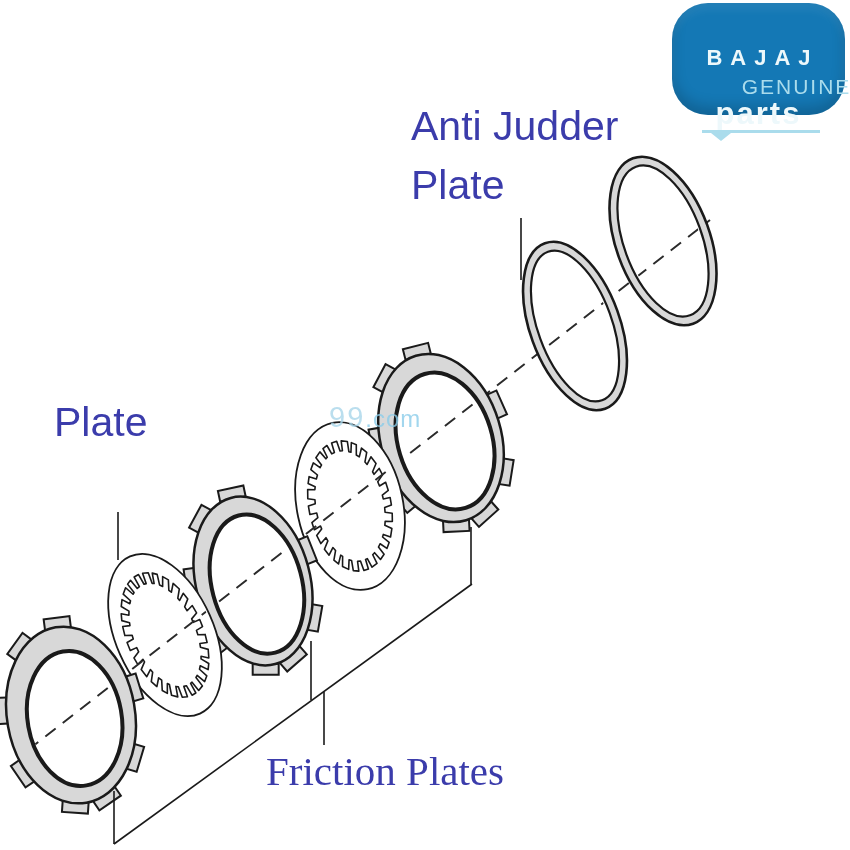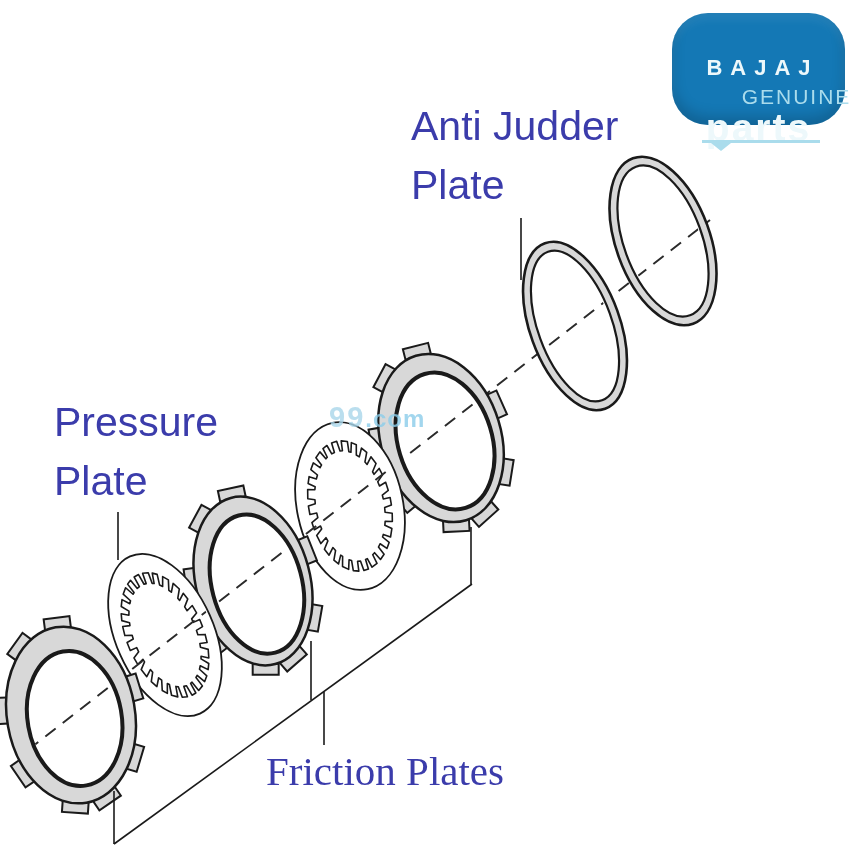--- a/index.html
+++ b/index.html
@@ -16,45 +16,45 @@
   }
   .diagram-label span{display:block;}
   #label-anti-judder{left:411px;top:97px;}
   #label-pressure{left:54px;top:393px;}
   #label-friction{left:266px;top:742px;font-family:Liberation Serif, serif;}
 
   
   #watermark{
     position:absolute;left:329px;top:401px;
     display:flex;align-items:baseline;
-    opacity:.8;font-weight:700;white-space:nowrap;
+    opacity:.8;font-weight:400;white-space:nowrap;
   }
   .wm-num{font-size:29px;letter-spacing:2px;color:var(--wm-num,#a9d6ea);}
   .wm-mid{font-size:38px;letter-spacing:3px;color:var(--wm-mid,#9e9e9e);}
   .wm-suffix{font-size:24px;letter-spacing:1px;color:var(--wm-suffix,#8bcdea);}
 
   
   #logo{
-    position:absolute;left:672px;top:13px;width:173px;height:112px;
+    position:absolute;left:672px;top:3px;width:173px;height:112px;
     border-radius:36px;
     background:var(--logo-bg,#1478b5);
     box-shadow:inset 0 -8px 14px rgba(0,0,0,.18), inset 0 6px 10px rgba(255,255,255,.08);
   }
   #logo div{position:absolute;width:100%;text-align:center;white-space:nowrap;}
   .logo-brand{
     top:42px;font-size:22px;font-weight:700;letter-spacing:8px;
     color:var(--logo-text,#edf8fb);text-indent:8px;
   }
   .logo-genuine{
     top:72px;font-size:21px;font-weight:400;letter-spacing:2px;
     color:var(--logo-accent,#aadcec);
     padding-left:38px;
   }
   .logo-parts{
-    top:93px;font-size:39px;font-weight:700;letter-spacing:2px;
+    top:93px;font-size:31px;font-weight:700;letter-spacing:2px;
     color:var(--logo-text,#edf8fb);
   }
   .logo-underline{
     top:127px;left:30px !important;width:118px !important;height:3px;
     background:var(--logo-accent,#aadcec);
   }
   .logo-underline::after{
     content:"";position:absolute;left:9px;top:3px;
     border-left:10px solid transparent;border-right:10px solid transparent;
     border-top:8px solid var(--logo-accent,#aadcec);
@@ -157,21 +157,20 @@
       <line x1="471" y1="527" x2="471" y2="584" stroke="#1a1a1a" stroke-width="1.6"></line>
       <line x1="324" y1="692" x2="324" y2="745" stroke="#1a1a1a" stroke-width="1.6"></line>
     </svg>
 
   <div class="diagram-label" id="label-anti-judder">
     <span>Anti Judder</span>
     <span>Plate</span>
   </div>
 
   <div class="diagram-label" id="label-pressure">
-    <span>Pressure</span>
     <span>Plate</span>
   </div>
 
   <div class="diagram-label" id="label-friction">
     <span>Friction Plates</span>
   </div>
 
   <div id="watermark">
     <span class="wm-num">99</span>
     <span class="wm-suffix">.com</span>

